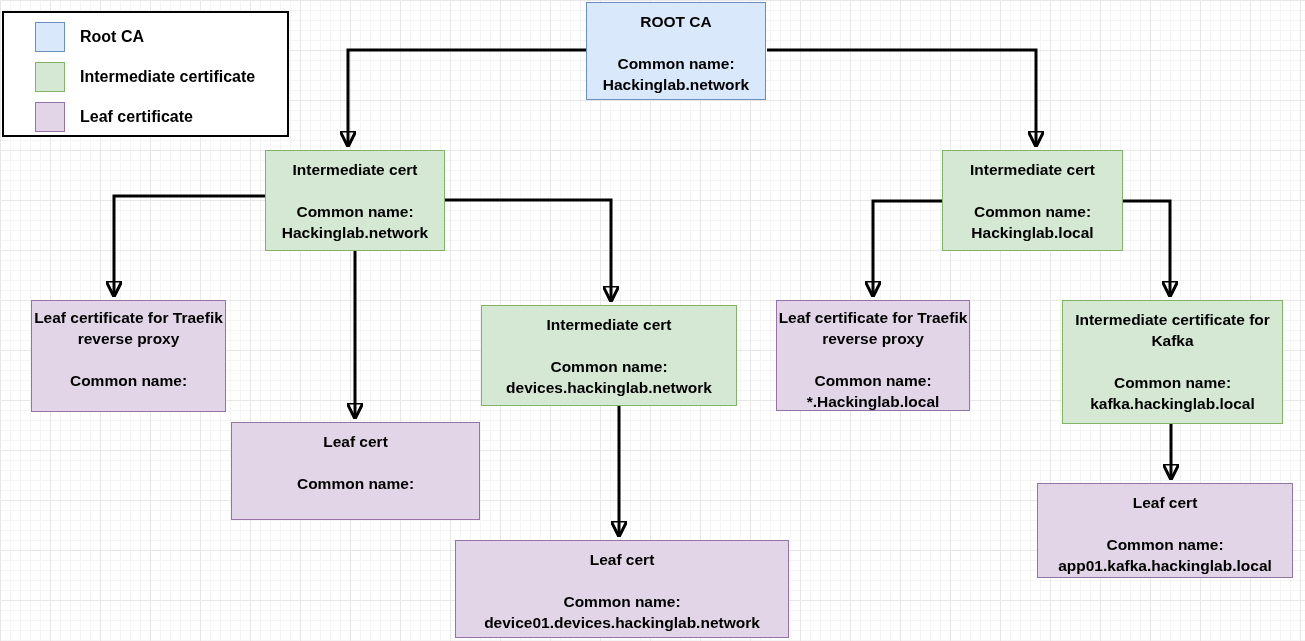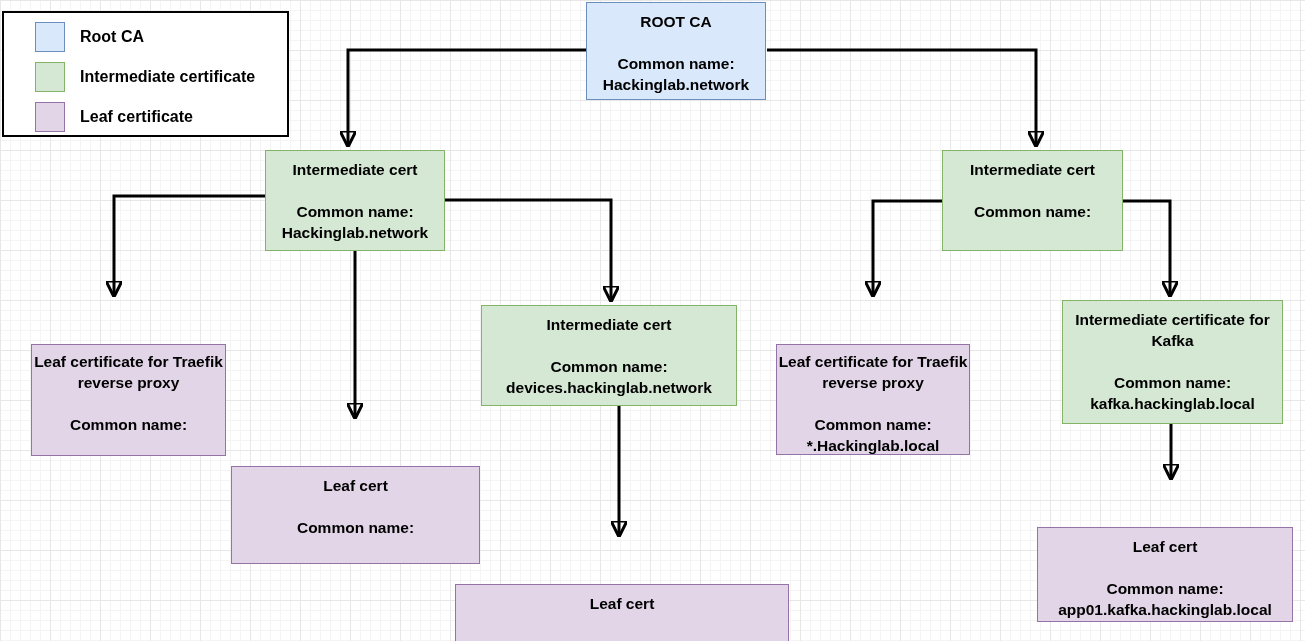--- a/index.html
+++ b/index.html
@@ -20,21 +20,21 @@
   }
   .edges{position:absolute;left:0;top:0;width:1305px;height:641px;pointer-events:none;}
   .edges path{fill:none;stroke:#000;stroke-width:3;}
   .node{
     position:absolute;border:1.6px solid #000;text-align:center;
     font-weight:700;font-size:15.5px;line-height:21px;color:#000;padding-top:8px;
   }
   .node .cn{margin-top:21px;}
   .node.root{background:var(--root-fill);border-color:var(--root-border);}
   .node.intermediate{background:var(--intermediate-fill);border-color:var(--intermediate-border);}
-  .node.leaf{background:var(--leaf-fill);border-color:var(--leaf-border);margin-top:44px;}
+  .node.leaf{background:var(--leaf-fill);border-color:var(--leaf-border);}
   .legend{
     position:absolute;left:2px;top:11px;width:287px;height:126px;
     background:#fff;border:2px solid #000;padding:9px 0 0 31px;
   }
   .legend-row{display:flex;align-items:center;height:30px;margin-bottom:10px;}
   .swatch{width:30px;height:30px;border:1.6px solid #000;flex:0 0 auto;margin-right:15px;}
   .swatch.root{background:var(--root-fill);border-color:var(--root-border);}
   .swatch.intermediate{background:var(--intermediate-fill);border-color:var(--intermediate-border);}
   .swatch.leaf{background:var(--leaf-fill);border-color:var(--leaf-border);}
   .legend-label{font-weight:700;font-size:16px;color:#000;white-space:nowrap;}
@@ -111,27 +111,29 @@
     <div class="cn">
       <div>Common name:</div>
       <div>devices.hackinglab.network</div>
     </div>
   </div>
 
   <div class="node leaf" style="left:455px;top:540px;width:334px;height:98px">
     <div>Leaf cert</div>
     <div class="cn">
       <div>Common name:</div>
+      <div>device01.devices.hackinglab.network</div>
     </div>
   </div>
 
   <div class="node intermediate" style="left:942px;top:150px;width:181px;height:101px">
     <div>Intermediate cert</div>
     <div class="cn">
       <div>Common name:</div>
+      <div>Hackinglab.local</div>
     </div>
   </div>
 
   <div class="node leaf" style="left:776px;top:300px;width:194px;height:111px;padding-top:6px">
     <div>Leaf certificate for Traefik reverse proxy</div>
     <div class="cn">
       <div>Common name:</div>
       <div>*.Hackinglab.local</div>
     </div>
   </div>

